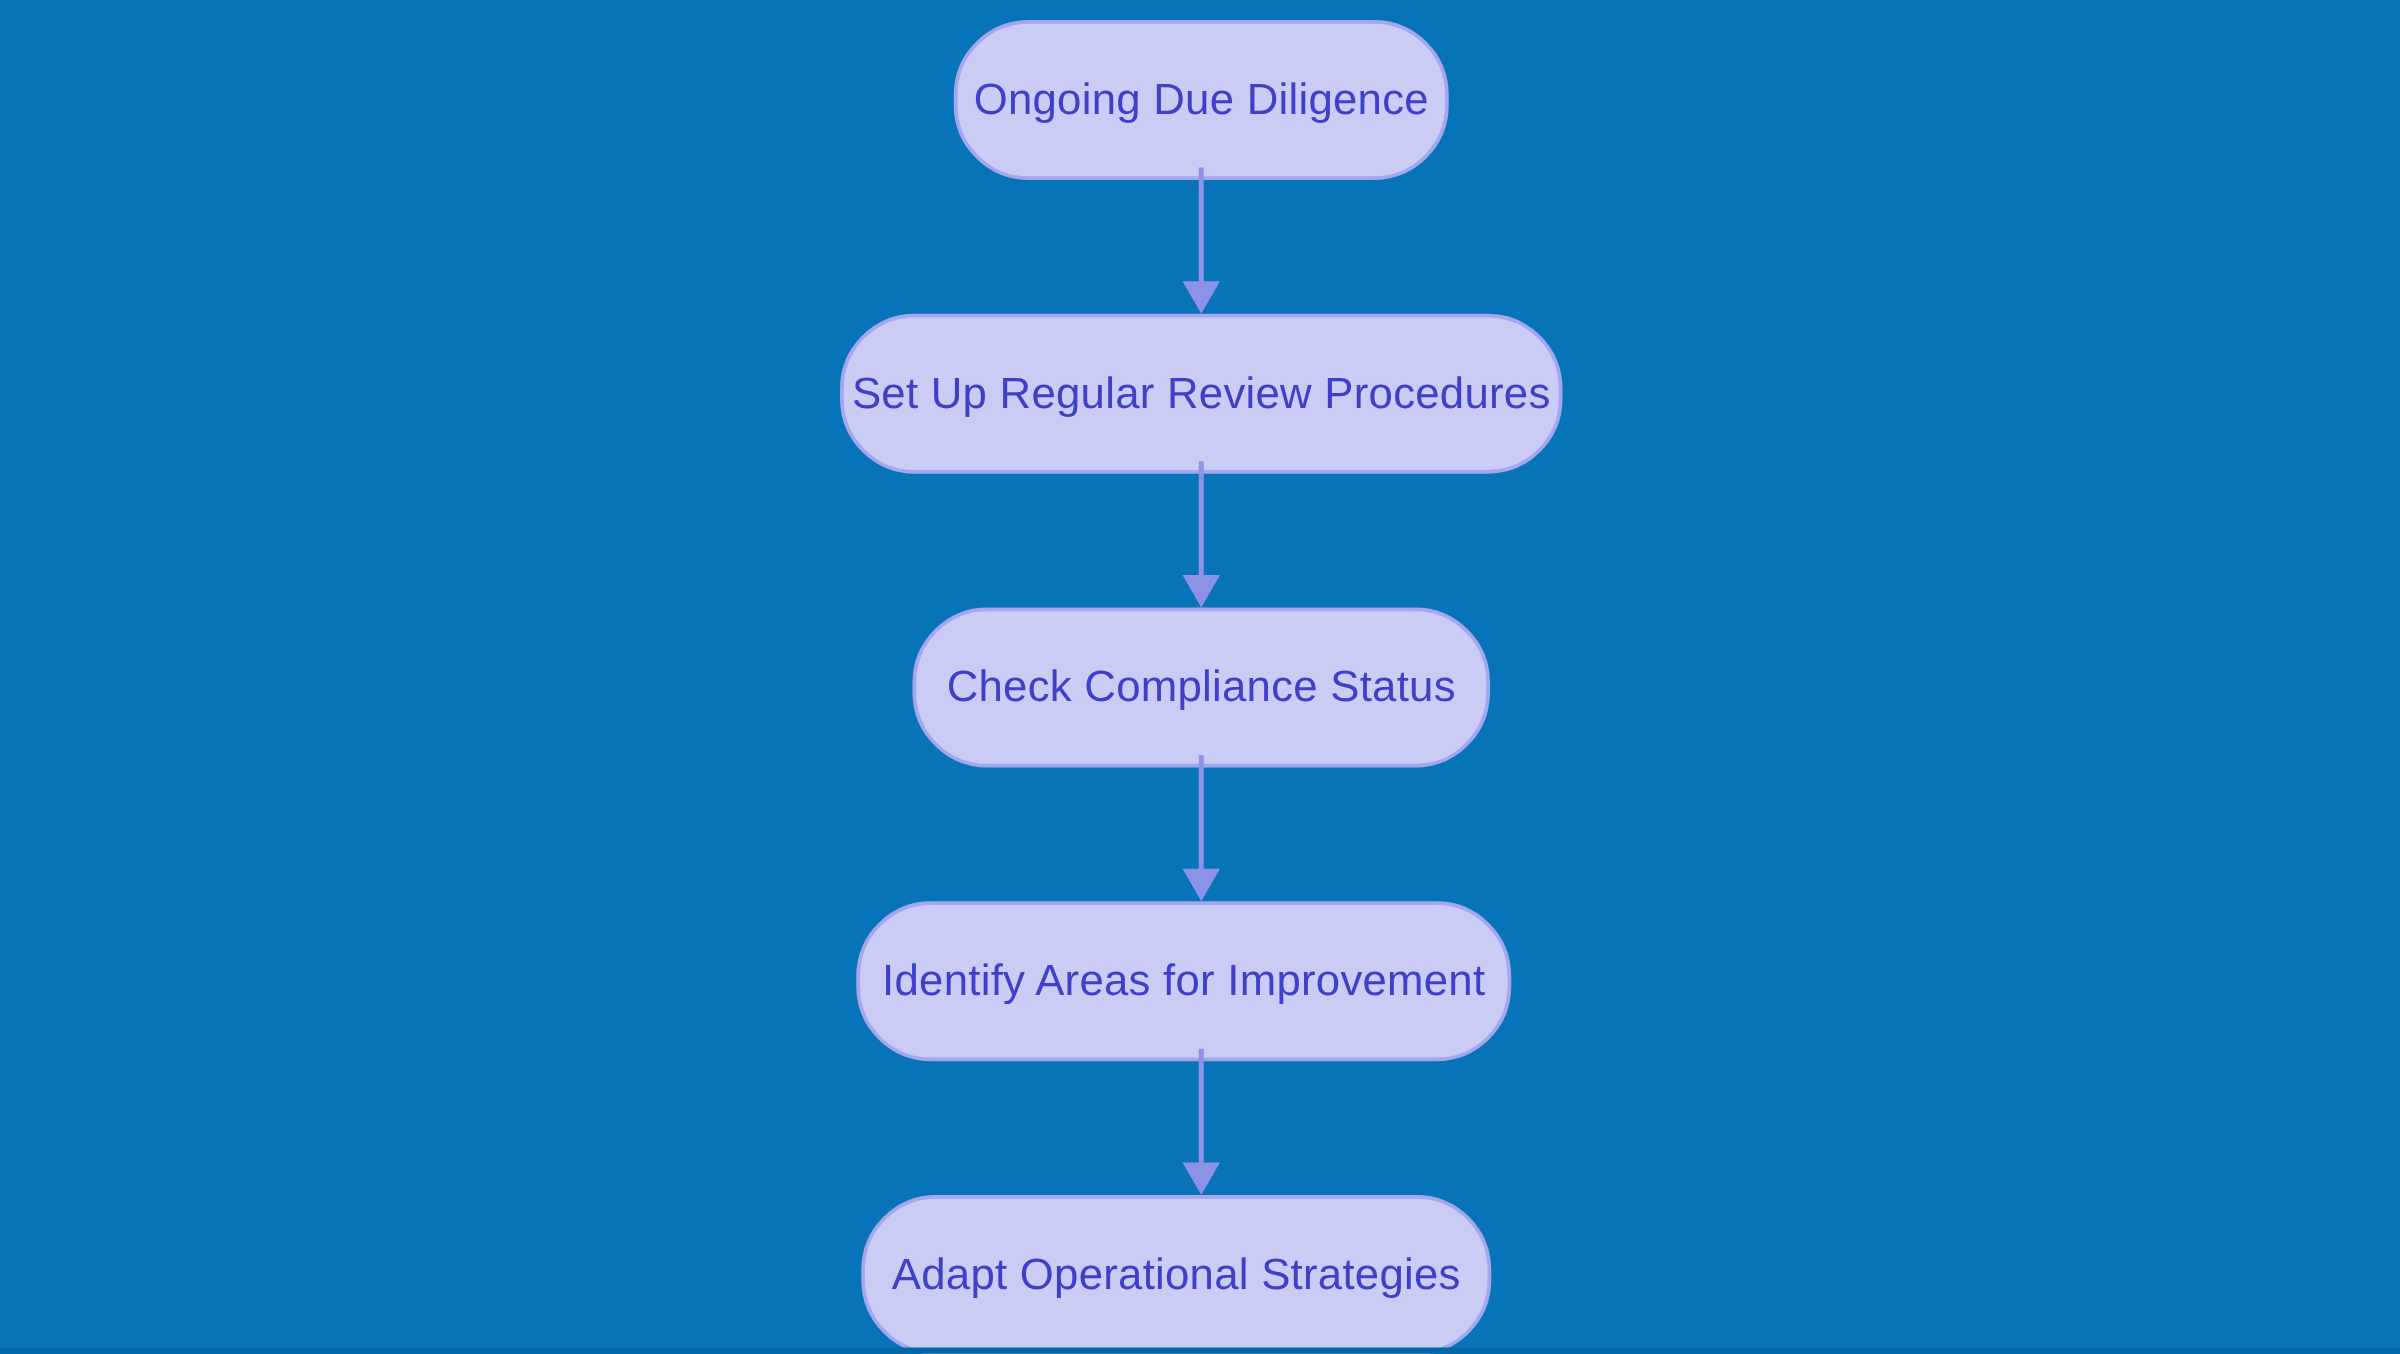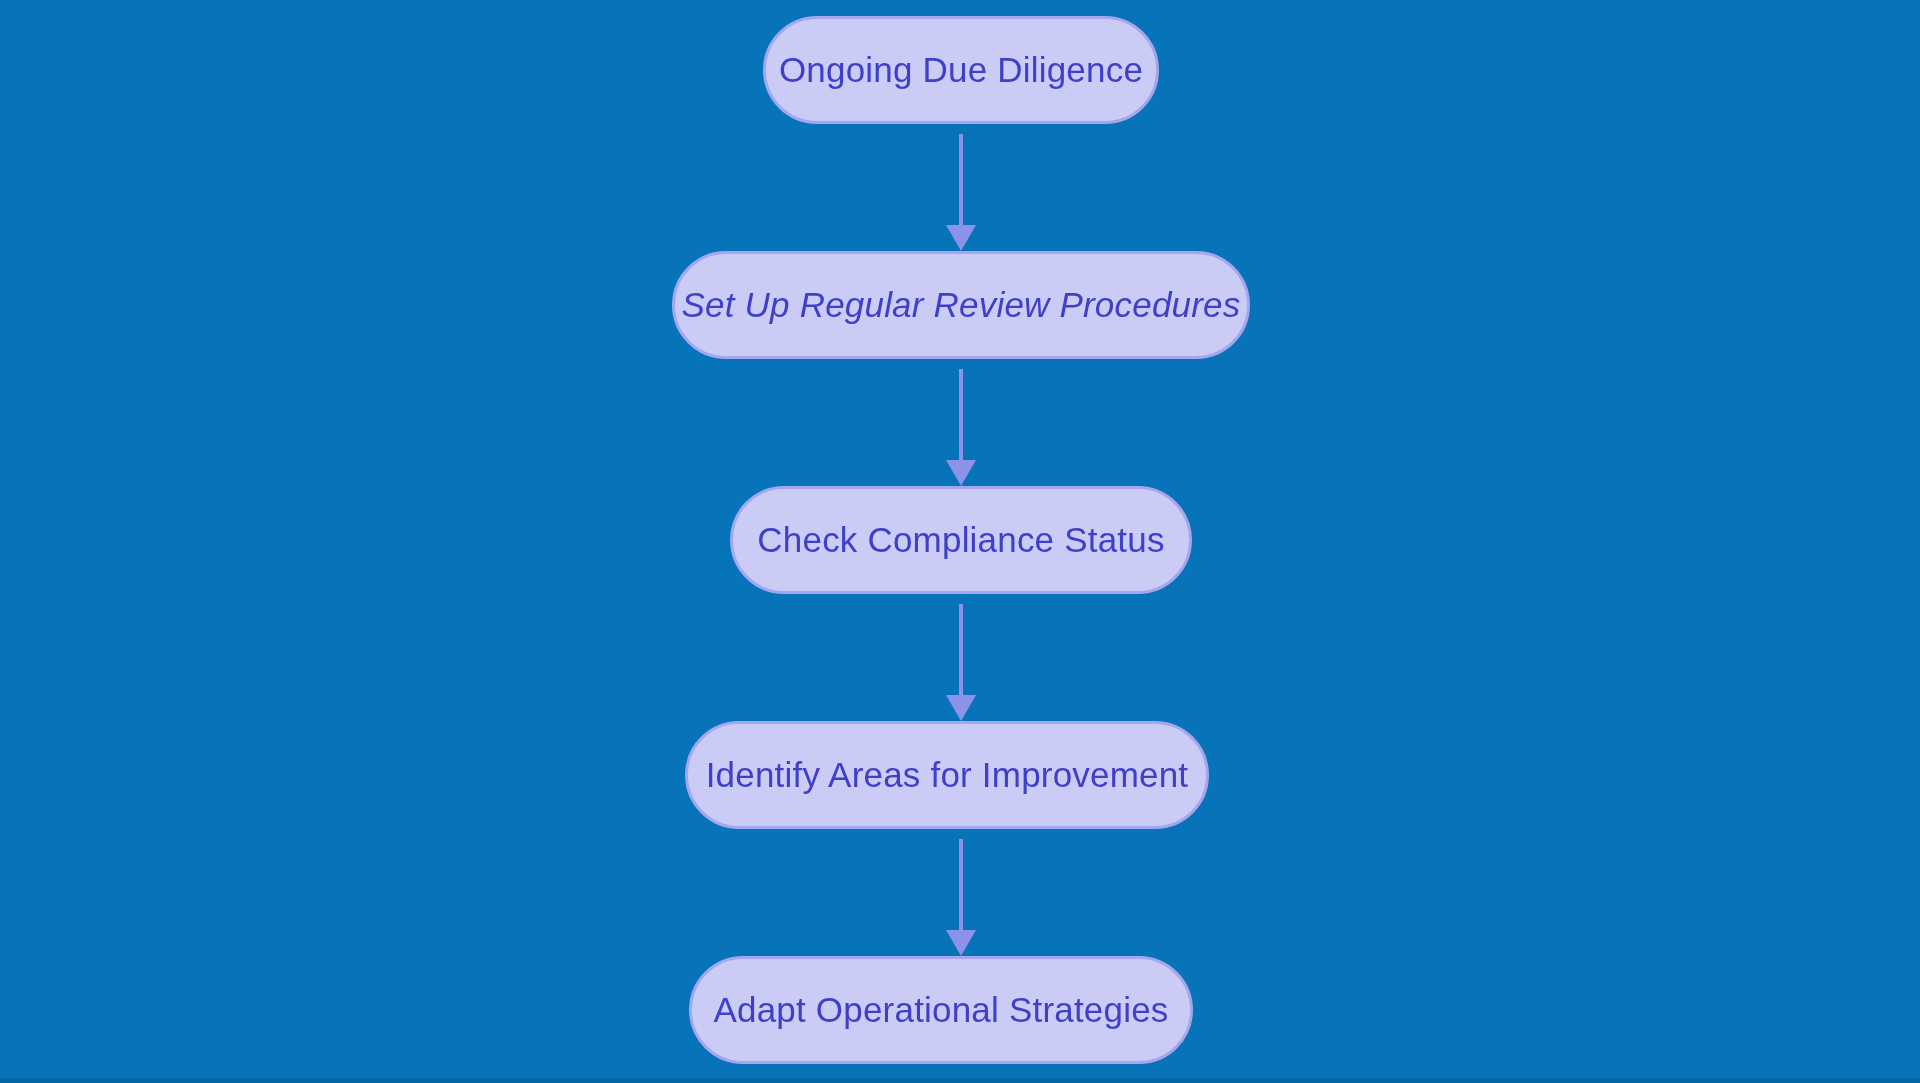--- a/index.html
+++ b/index.html
@@ -12,37 +12,37 @@
     font-family: "Liberation Sans", sans-serif;
   }
   .canvas {
     position: relative;
     width: 1920px;
     height: 1083px;
     background: #0773B9;
   }
   .node {
     position: absolute;
-    height: 108px;
+    height: 128px;
     box-sizing: border-box;
     background: #CBCCF6;
     border: 3px solid #A5A7EE;
     border-radius: 60px;
     display: flex;
     align-items: center;
     justify-content: center;
     color: #3E40C8;
     font-size: 35px;
     font-weight: 500;
     letter-spacing: 0.2px;
     white-space: nowrap;
     text-align: center;
   }
   .node-1 { left: 763px; top: 16px;  width: 396px; }
-  .node-2 { left: 672px; top: 251px; width: 578px; font-style: italic; }
+  .node-2 { left: 672px; top: 251px; width: 578px; }
   .node-3 { left: 730px; top: 486px; width: 462px; justify-content: center; }
   .node-4 { left: 685px; top: 721px; width: 524px; }
   .node-5 { left: 689px; top: 956px; width: 504px; }
 
   .arrow {
     position: absolute;
     left: 946px;           
     width: 30px;
     height: 117px;
   }

